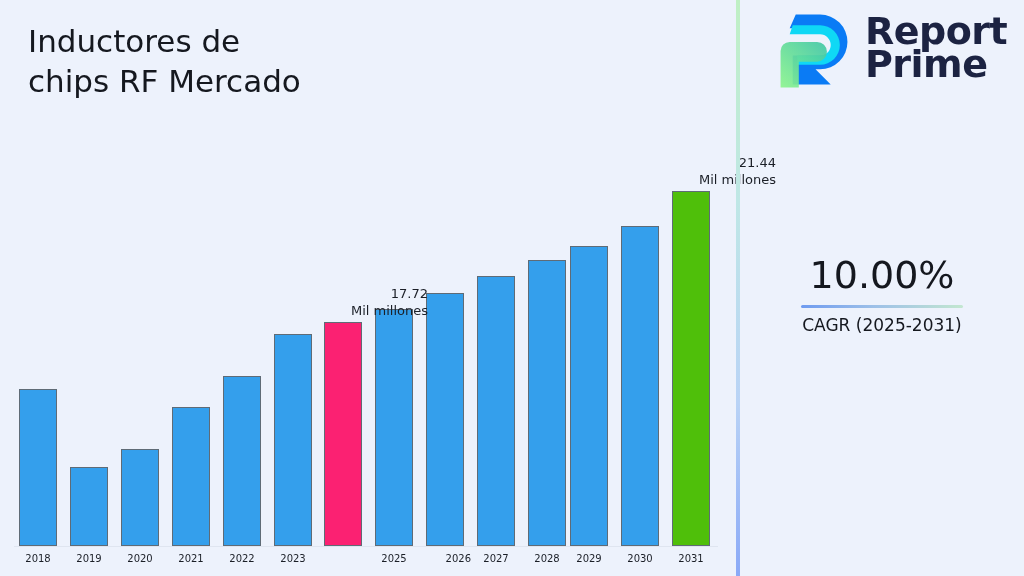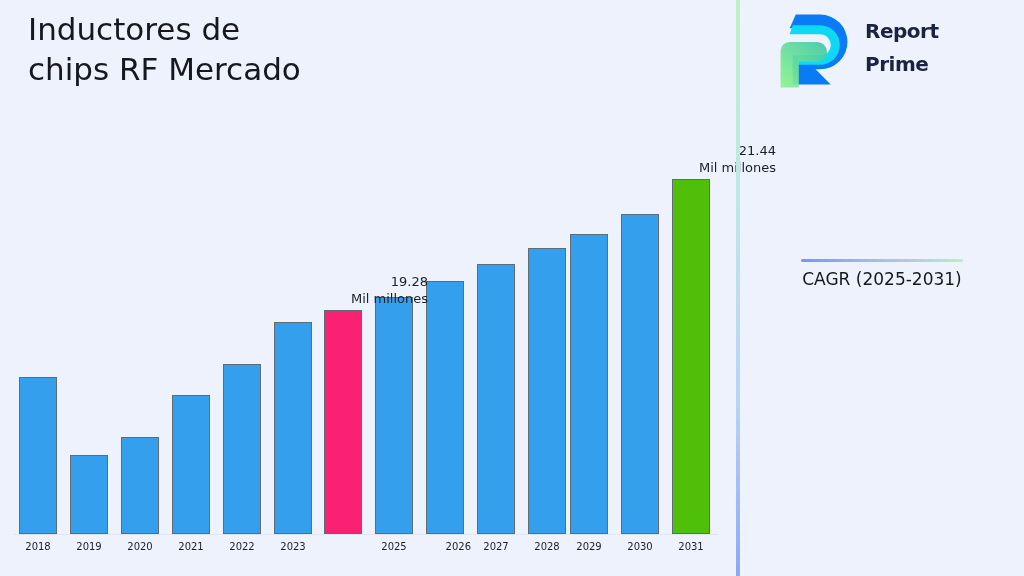--- a/index.html
+++ b/index.html
@@ -11,21 +11,21 @@
     height: 576px;
     background: #edf2fc;
     font-family: "DejaVu Sans", sans-serif;
     overflow: hidden;
     position: relative;
   }
 
   
   #chart-panel {
     position: absolute;
-    left: 0; top: 0;
+    left: 0; top: 12px;
     width: 737px; height: 480px;
   }
 
   #page-title {
     position: absolute;
     left: 28px; top: 9px;
     font-size: 31px;
     line-height: 40px;
     color: #15181f;
     font-weight: 400;
@@ -95,21 +95,21 @@
 
   #logo-block {
     position: absolute;
     left: 36px; top: 8px;
     display: flex;
     align-items: center;
     gap: 13px;
   }
   #logo-mark { width: 76px; height: 80px; flex: none; }
   #logo-wordmark {
-    font-size: 20px;
+    font-size: 38px;
     line-height: 33px;
     font-weight: bold;
     color: #1c2342;
     white-space: pre-line;
     letter-spacing: -0.5px;
   }
 
   #cagr-block {
     position: absolute;
     left: 0; top: 252px;
@@ -169,21 +169,21 @@
       <div class="bar blue" style="left: 528px; width: 38px; height: 286px;"></div>
       <div class="tick-label" style="left: 521px;">2028</div>
       <div class="bar blue" style="left: 570px; width: 38px; height: 300px;"></div>
       <div class="tick-label" style="left: 563px; text-align: center;">2029</div>
       <div class="bar blue" style="left: 621px; width: 38px; height: 320px;"></div>
       <div class="tick-label" style="left: 614px;">2030</div>
       <div class="bar green" style="left: 672px; width: 38px; height: 355px;"></div>
       <div class="tick-label" style="left: 665px;">2031</div>
     </div>
 
-  <div class="bar-callout" id="callout-base" style="left:258px; top:273px;">19.28
+  <div class="bar-callout" id="callout-base" style="left:258px; top:273px;">17.72
 Mil millones</div>
 
   <div class="bar-callout" id="callout-forecast" style="left:606px; top:142px;">21.44
 Mil millones</div>
 </div>
 
 <div id="panel-divider"></div>
 
 <div id="right-panel">
 
@@ -200,16 +200,17 @@
 
       <path d="M22 22 H58 A26 26 0 0 1 58 74 H28 L28 62 H58 A14 14 0 0 0 58 34 H18 Z" fill="#0fd8f5"></path>
 
       <path d="M18 44 H54 A13 13 0 0 1 54 70 H30 L30 104 H6 L6 56 A12 12 0 0 1 18 44 Z" fill="url(#gGreen)" opacity="0.92"></path>
     </svg>
     <div id="logo-wordmark">Report
 Prime</div>
   </div>
 
   <div id="cagr-block">
+    <div id="cagr-value">10.00%</div>
     <div id="cagr-divider"></div>
     <div id="cagr-caption">CAGR (2025-2031)</div>
   </div>
 </div>
 
 </body></html>

